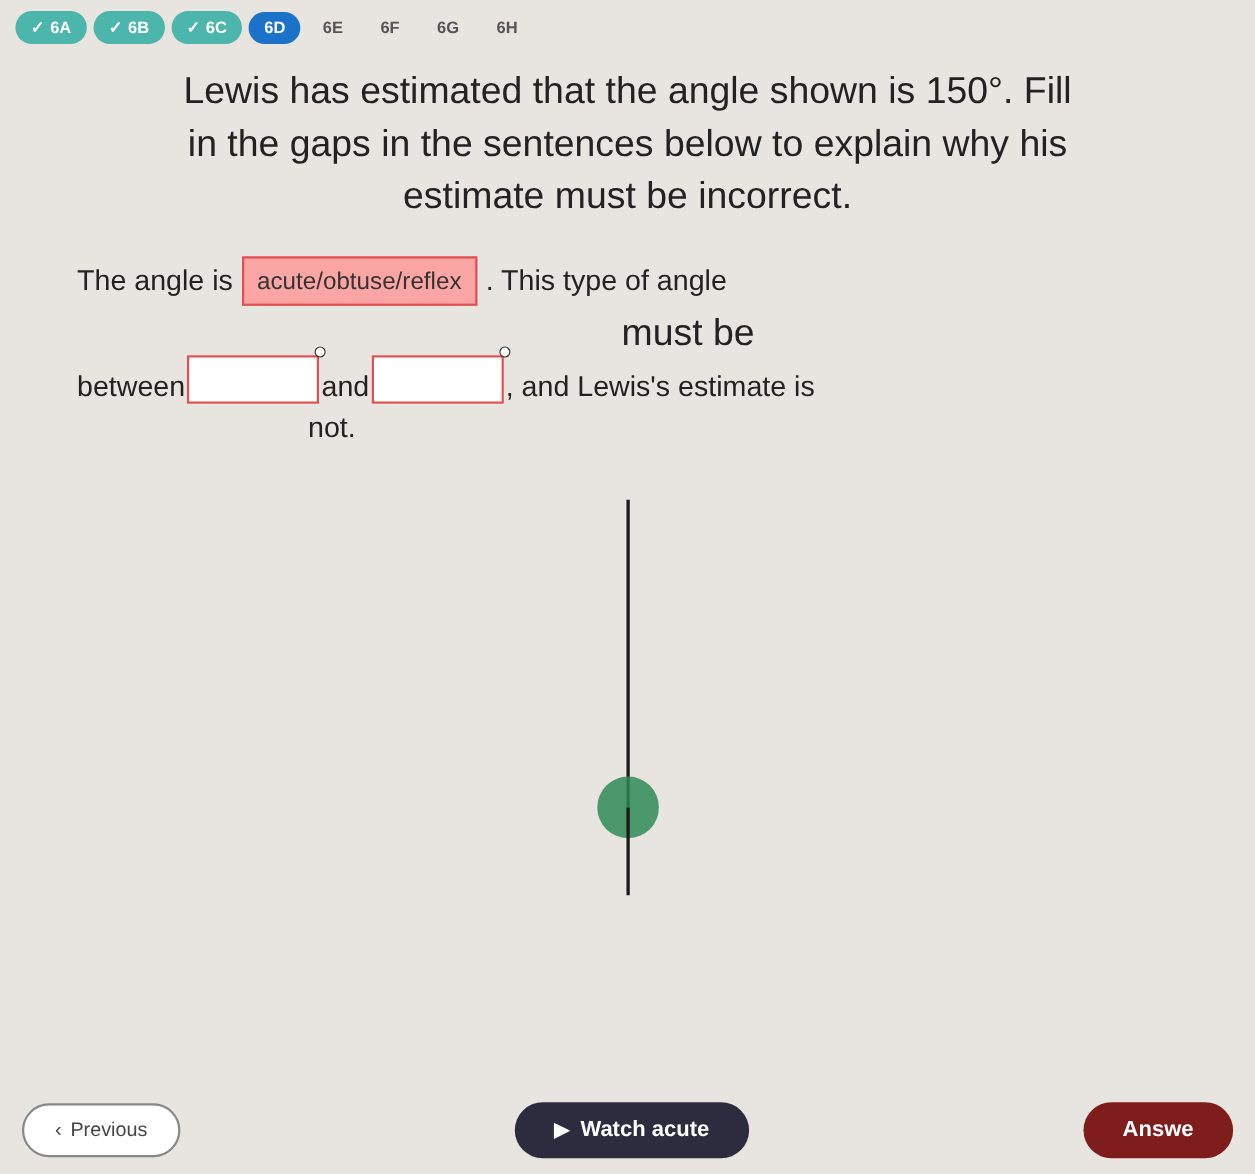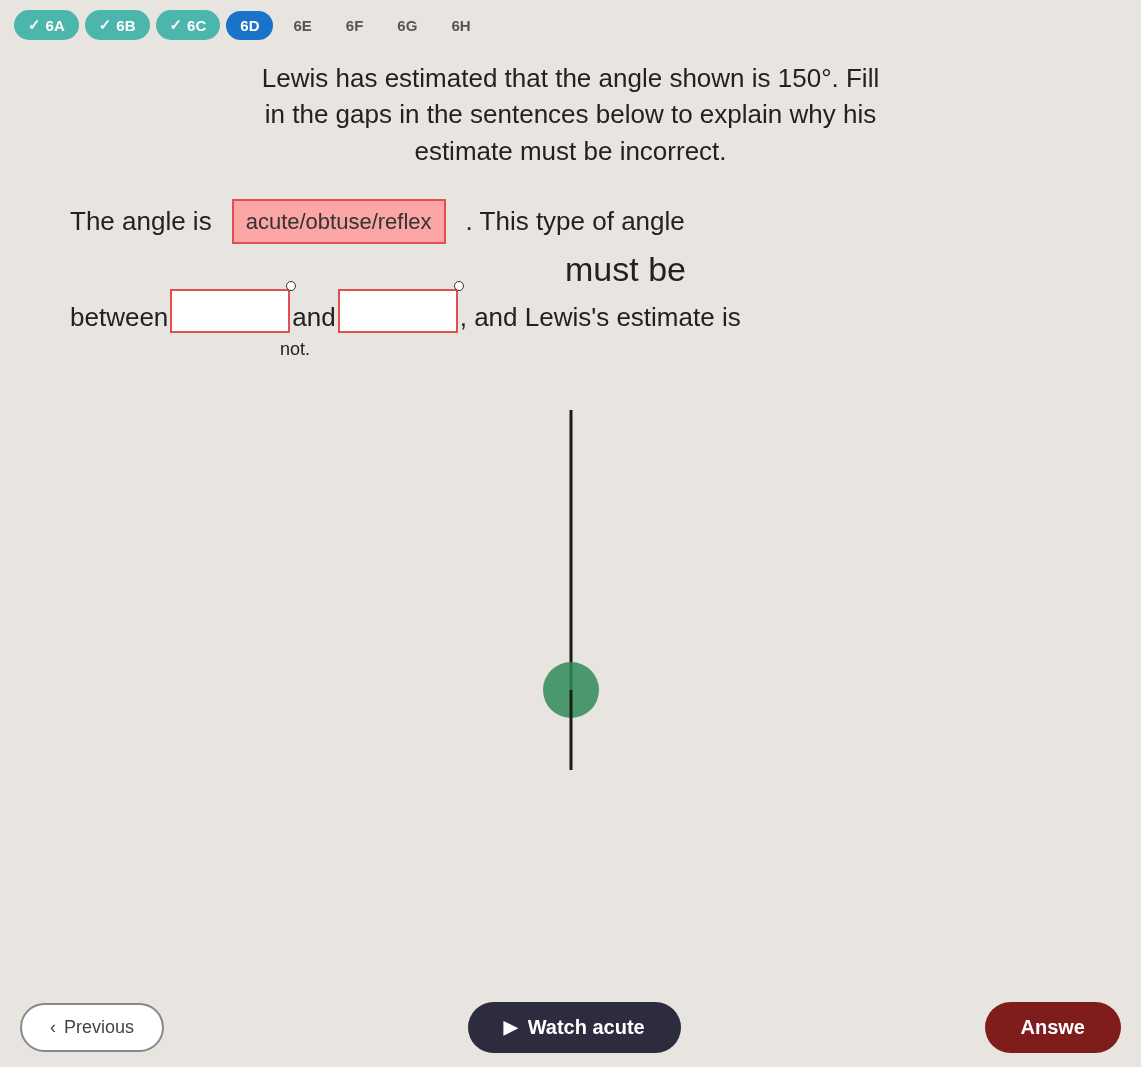--- a/index.html
+++ b/index.html
@@ -44,21 +44,21 @@
       color: #555;
     }
 
     
     .main-content {
       padding: 20px 40px 20px 40px;
       background: #e8e4df;
     }
 
     .problem-text {
-      font-size: 26px;
+      font-size: 34px;
       line-height: 1.4;
       color: #222;
       text-align: center;
       margin-bottom: 30px;
     }
 
     
     .sentence-area {
       font-size: 26px;
       color: #222;
@@ -66,21 +66,21 @@
       display: flex;
       flex-direction: column;
       align-items: flex-start;
       padding-left: 30px;
     }
 
     .sentence-line {
       display: flex;
       align-items: center;
       flex-wrap: wrap;
-      gap: 20px;
+      gap: 8px;
       margin-bottom: 6px;
       line-height: 1.5;
     }
 
     .dropdown-box {
       border: 2px solid #e05050;
       background: #fca5a5;
       padding: 4px 12px;
       font-size: 22px;
       color: #333;
@@ -198,21 +198,21 @@
 
     .between-line {
       display: flex;
       align-items: flex-end;
       gap: 2px;
       font-size: 26px;
       margin-bottom: 6px;
     }
 
     .not-line {
-      font-size: 18px;
+      font-size: 26px;
       padding-left: 210px;
     }
   </style>
 </head>
 <body>
 
 <div class="top-nav">
   <div class="tab tab-done">
     <span>✓</span>
     <span>6A</span>

